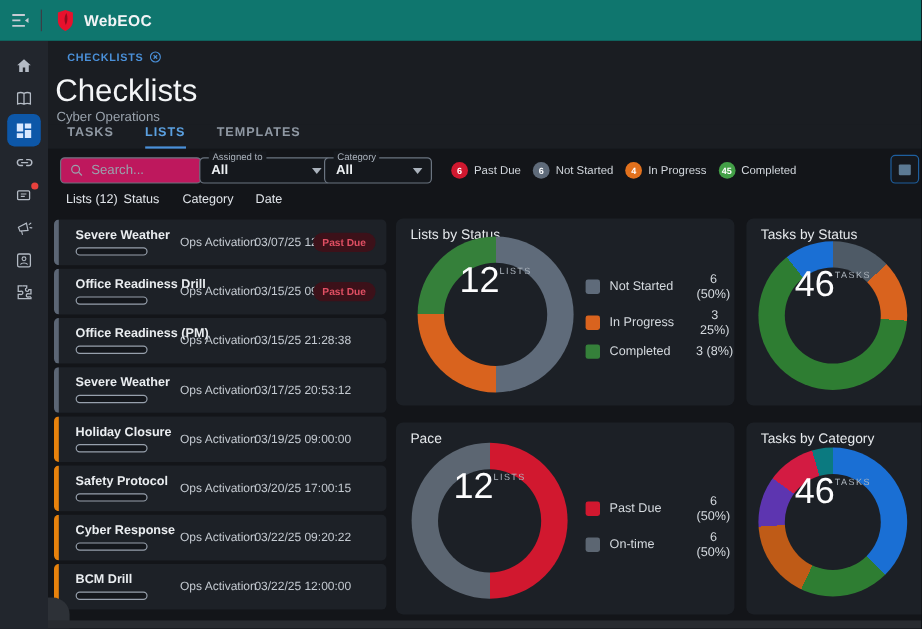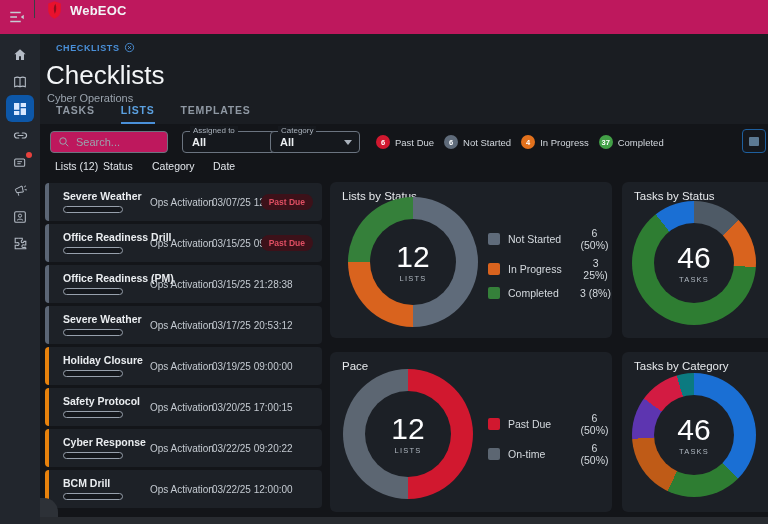--- a/index.html
+++ b/index.html
@@ -1,22 +1,22 @@
 <!DOCTYPE html>
 <html><head>
 <meta charset="utf-8">
 <style>
   * { margin:0; padding:0; box-sizing:border-box; }
   html,body { width:768px; height:524px; overflow:hidden; background:#0e1013;
     font-family:"Liberation Sans", sans-serif; }
   #app { position:relative; width:768px; height:524px; background:#131519; overflow:hidden; }
 
   
-  .topbar { position:absolute; left:0; top:0; width:768px; height:34px; background:#be185d;
-    display:flex; align-items:flex-start; z-index:5; }
+  .topbar { position:absolute; left:0; top:0; width:768px; height:34px; background:#0f766e;
+    display:flex; align-items:center; z-index:5; }
   .menu-btn { width:34px; height:34px; display:flex; align-items:center; justify-content:center; cursor:pointer; }
   .topbar-divider { width:1px; height:18px; background:#3a3f46; }
   .logo-wrap { display:flex; align-items:center; gap:8px; margin-left:12px; }
   .app-name { color:#f2f4f6; font-size:13px; font-weight:bold; letter-spacing:.2px; }
 
   
   .sidebar { position:absolute; left:0; top:34px; width:40px; height:490px; background:#22262d;
     display:flex; flex-direction:column; align-items:center; padding-top:7px; z-index:4; }
   .side-item { width:28px; height:27px; display:flex; align-items:center; justify-content:center;
     border-radius:6px; position:relative; cursor:pointer; }
@@ -42,21 +42,21 @@
     border-radius:4px; display:flex; align-items:center; padding:0 7px; gap:6px; background:#be185d; }
   .searchbox input { background:transparent; border:none; outline:none; color:#cfd5db; font-size:11px; width:80px;
     font-family:"Liberation Sans",sans-serif; }
   .searchbox input::placeholder { color:#9aa3ad; }
   .select { position:absolute; top:7px; height:22px; border:1px solid #6b7480; border-radius:4px;
     background:#15181d; cursor:pointer; }
   .select .flabel { position:absolute; top:-6px; left:7px; font-size:8px; color:#aab2bc; background:#16191e; padding:0 3px; }
   .select .val { position:absolute; left:9px; top:4px; color:#eceff2; font-size:11px; font-weight:bold; }
   .select .caret { position:absolute; right:7px; top:8px; width:0; height:0; border-left:4px solid transparent;
     border-right:4px solid transparent; border-top:5px solid #aab2bc; }
-  .sel-assigned { left:142px; width:110px; }
+  .sel-assigned { left:126px; width:110px; }
   .sel-category { left:230px; width:90px; }
 
   .legend-badges { position:absolute; left:336px; top:7px; height:22px; display:flex; align-items:center; gap:10px; }
   .lb-item { display:flex; align-items:center; gap:5px; }
   .lb-circle { width:14px; height:14px; border-radius:50%; color:#fff; font-size:7.5px; font-weight:bold;
     display:flex; align-items:center; justify-content:center; }
   .lb-label { color:#d2d7dd; font-size:9.5px; }
 
   .view-toggle { position:absolute; left:702px; top:5px; width:24px; height:24px; border:1.5px solid #1e5f9e;
     border-radius:4px; background:#15181d; display:flex; align-items:center; justify-content:center; cursor:pointer; }
@@ -85,22 +85,22 @@
 
   
   .panel { position:absolute; background:#1c2026; border-radius:6px; }
   .panel-title { position:absolute; left:12px; top:8px; color:#e6e9ec; font-size:11.5px; }
   .p1 { left:290px; top:58px; width:282px; height:156px; }
   .p2 { left:582px; top:58px; width:282px; height:156px; }
   .p3 { left:290px; top:228px; width:282px; height:160px; }
   .p4 { left:582px; top:228px; width:282px; height:160px; }
 
   .donut { position:absolute; border-radius:50%; }
-  .donut-hole { position:absolute; background:#1c2026; border-radius:50%; display:flex; flex-direction:column;
-    align-items:center; justify-content:center; }
+  .donut-hole { position:absolute; background:#1c2026; border-radius:50%; display:flex; flex-direction:row;
+    align-items:flex-start; justify-content:center; }
   .center-num { color:#fdfdfe; font-size:30px; font-weight:300; line-height:30px; }
   .center-lbl { color:#aeb6bf; font-size:7.5px; letter-spacing:1.2px; margin-top:2px; }
 
   .chart-legend { position:absolute; display:flex; flex-direction:column; gap:6px; }
   .cl-item { display:flex; align-items:center; gap:8px; }
   .cl-swatch { width:12px; height:12px; border-radius:2px; flex:0 0 auto; }
   .cl-label { color:#d4d9de; font-size:10.5px; width:64px; }
   .cl-value { color:#d4d9de; font-size:10.5px;text-align:center; }
 
   
@@ -225,21 +225,21 @@
       </div>
       <div class="lb-item">
         <span class="lb-circle" style="background: rgb(95, 107, 122);">6</span>
         <span class="lb-label">Not Started</span>
       </div>
       <div class="lb-item">
         <span class="lb-circle" style="background: rgb(226, 113, 29);">4</span>
         <span class="lb-label">In Progress</span>
       </div>
       <div class="lb-item">
-        <span class="lb-circle" style="background: rgb(67, 160, 71);">37</span>
+        <span class="lb-circle" style="background: rgb(67, 160, 71);">45</span>
         <span class="lb-label">Completed</span>
       </div>
     </div>
 
     <div class="view-toggle">
       <span class="sq"></span>
     </div>
 
     <div class="col-headers">
       <span class="col-h" style="left:15px">Lists (12)</span>

